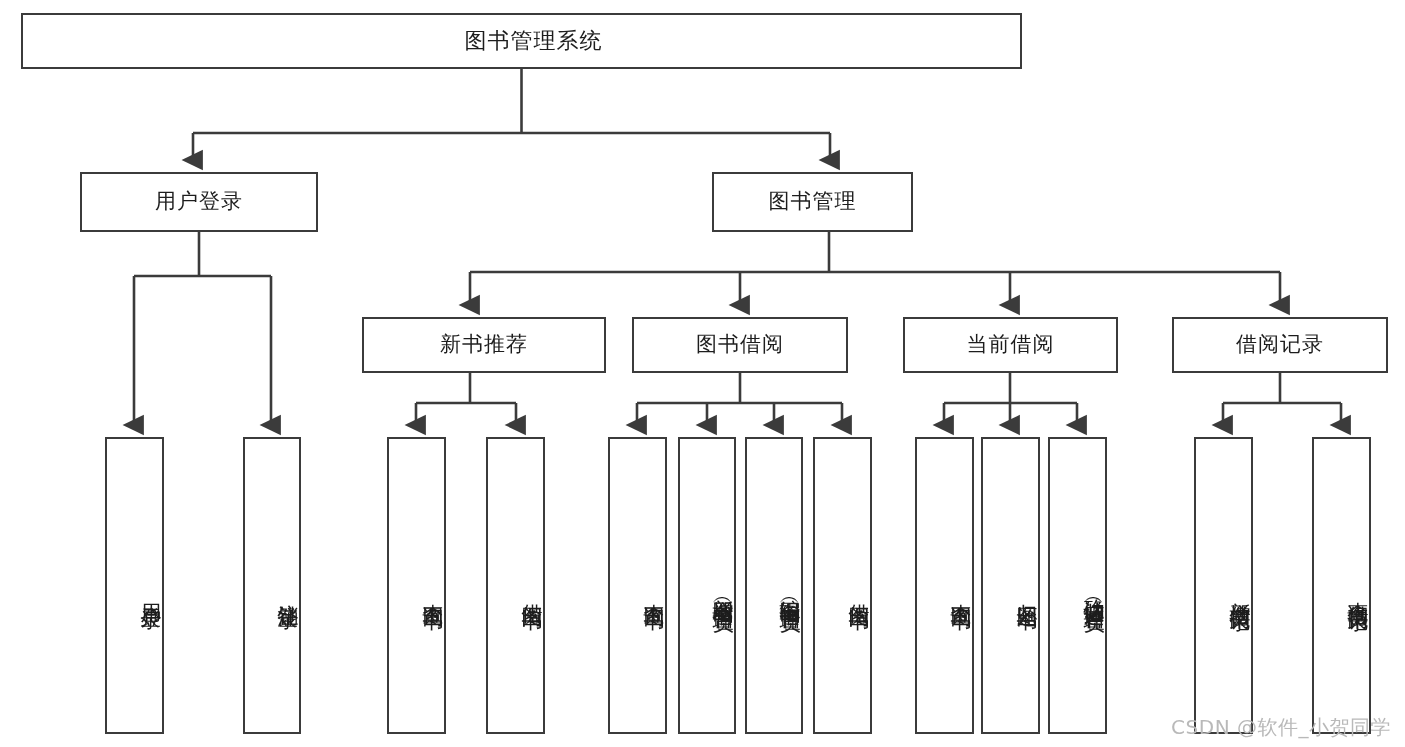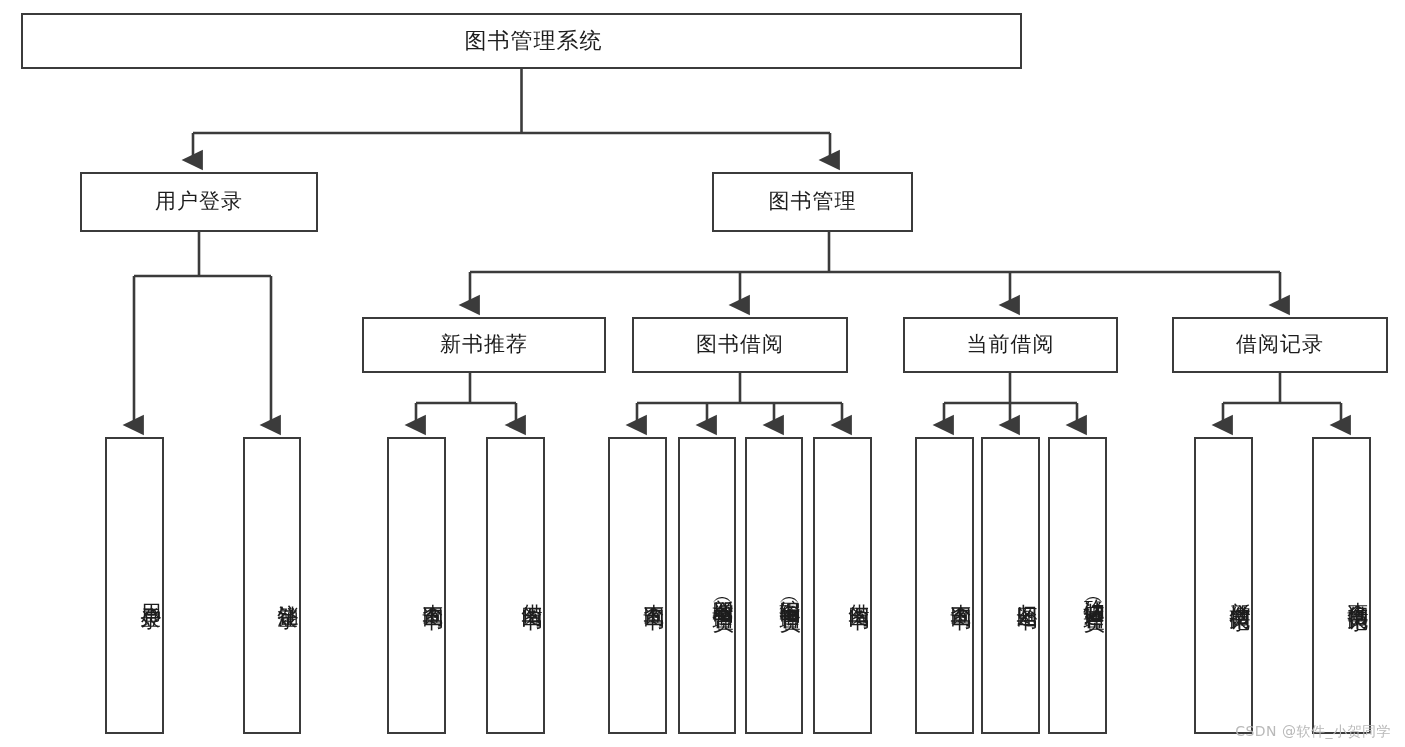--- a/index.html
+++ b/index.html
@@ -54,21 +54,21 @@
     text-orientation: upright;
     white-space: nowrap;
   }
   .node.root {
     font-size: 22px;
   }
   #watermark {
     position: absolute;
     right: 14px;
     bottom: 6px;
-    font-size: 14px;
+    font-size: 20px;
     color: #b9b9b9;
     letter-spacing: 0.5px;
     white-space: nowrap;
   }
 </style>
 </head>
 <body>
 
 <div id="canvas">
 

